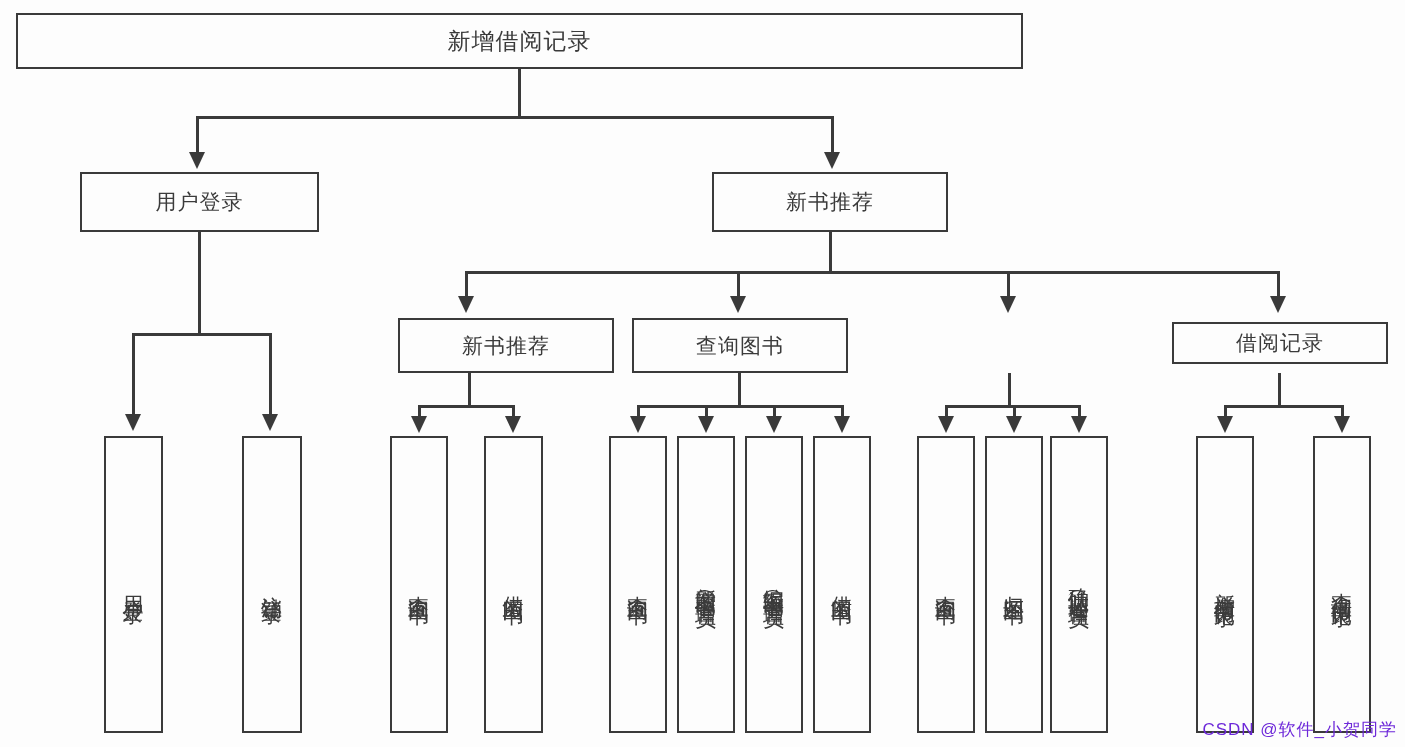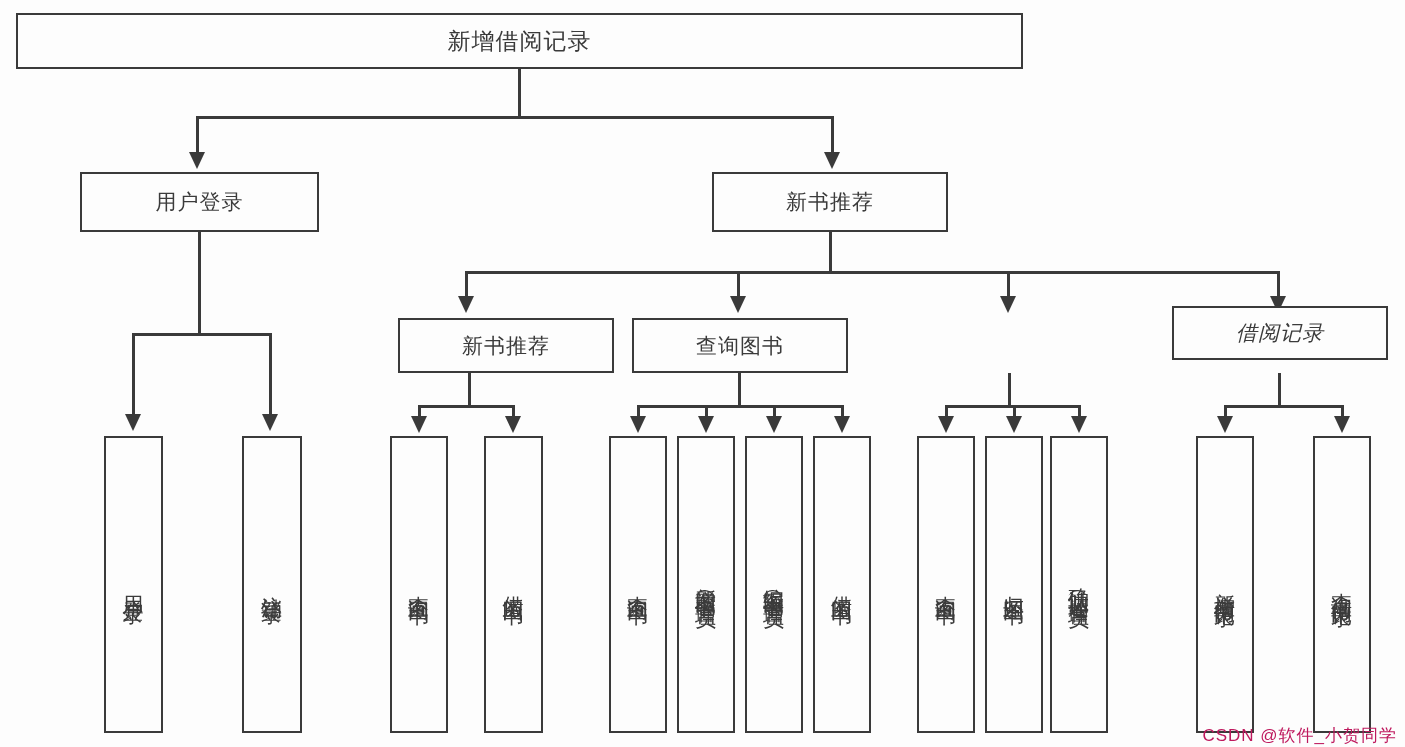--- a/index.html
+++ b/index.html
@@ -65,23 +65,23 @@
     position: absolute;
     width: 0;
     height: 0;
     border-left: 8px solid transparent;
     border-right: 8px solid transparent;
     border-top: 17px solid #3a3a3a;
   }
   .watermark {
     position: absolute;
     right: 8px;
-    bottom: 0;
+    bottom: 6px;
     font-size: 17px;
-    color: #be185d;
+    color: #6d28d9;
     letter-spacing: 1px;
     white-space: nowrap;
   }
 </style>
 </head>
 <body>
 
 <div id="canvas">
 
   <div class="node root" style="left:16px; top:13px; width:1007px; height:56px;">
@@ -122,21 +122,21 @@
   <div class="arrow" style="left:1000px; top:296px;"></div>
   <div class="vline" style="left:1277px; top:271px; height:27px;"></div>
   <div class="arrow" style="left:1270px; top:296px;"></div>
 
   <div class="node level3" style="left:362px; top:318px; width:216px; height:55px;margin-left:36px;">
     <span>新书推荐</span>
   </div>
   <div class="node level3" style="left:632px; top:318px; width:216px; height:55px;">
     <span>查询图书</span>
   </div>
-  <div class="node level3" style="left:1172px; top:306px; width:216px; height:54px;font-style:italic;">
+  <div class="node level3" style="left:1172px; top:322px; width:216px; height:42px;">
     <span>借阅记录</span>
   </div>
 
   <div class="vline" style="left:468px; top:373px; height:35px;"></div>
   <div class="hline" style="left:419px; top:405px; width:96px;"></div>
   <div class="vline" style="left:418px; top:405px; height:14px;"></div>
   <div class="arrow" style="left:411px; top:416px;"></div>
   <div class="vline" style="left:512px; top:405px; height:14px;"></div>
   <div class="arrow" style="left:505px; top:416px;"></div>
 

